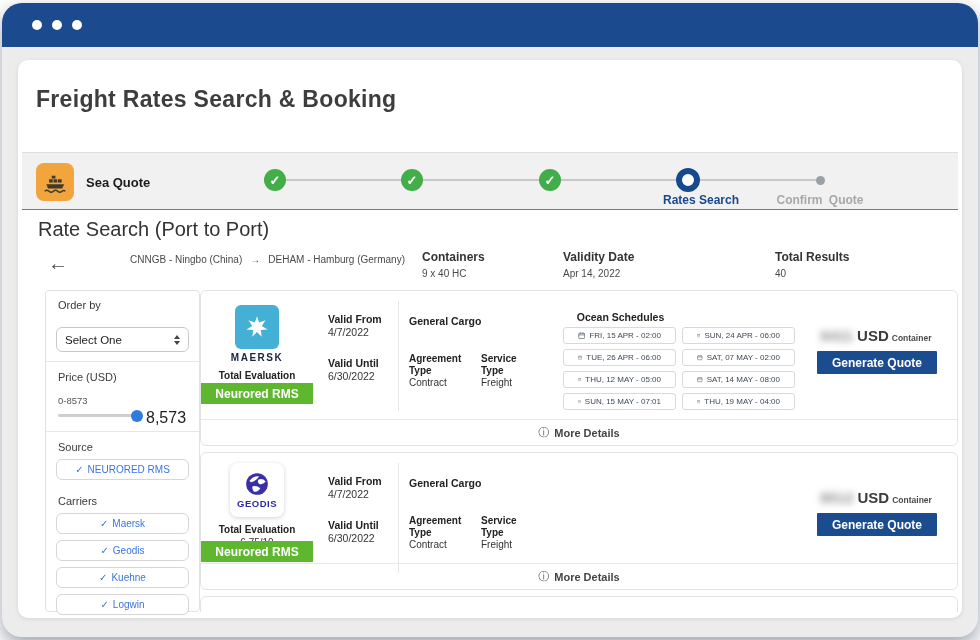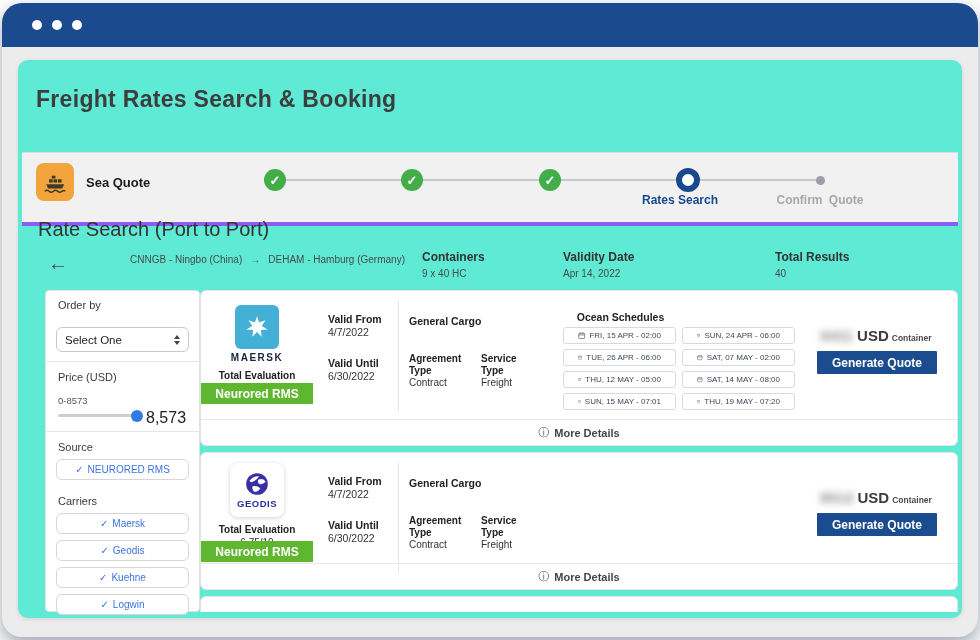--- a/index.html
+++ b/index.html
@@ -2,39 +2,39 @@
 <html><head>
 <meta charset="utf-8">
 <style>
   * { margin:0; padding:0; box-sizing:border-box; }
   html,body { width:980px; height:640px; background:#ffffff; font-family:"Liberation Sans", sans-serif; }
   .mockup { position:absolute; left:2px; top:3px; width:976px; height:634px; border-radius:20px;
             background:#ececec; overflow:hidden; box-shadow:0 8px 20px rgba(10,25,55,.40); }
   .titlebar { height:44px; background:#1b4a8f; display:flex; align-items:center; padding-left:30px; gap:10px; }
   .dot { width:10px; height:10px; border-radius:50%; background:#ffffff; }
 
-  .content-card { position:absolute; left:16px; top:57px; width:944px; height:558px; background:#5eead4;
+  .content-card { position:absolute; left:16px; top:57px; width:944px; height:558px; background:#ffffff;
                   border-radius:10px; box-shadow:0 1px 4px rgba(0,0,0,.10); overflow:hidden; }
 
   .page-title { position:absolute; left:18px; top:26px; font-size:23px; font-weight:bold; color:#3d3d3d; letter-spacing:.3px; }
 
   
-  .stepper-band { position:absolute; left:4px; right:4px; top:92px; height:74px; background:#f1f1f1;
-                  border-top:1px solid #dedede; border-bottom:4px solid #8b5cf6; }
+  .stepper-band { position:absolute; left:4px; right:4px; top:92px; height:58px; background:#f1f1f1;
+                  border-top:1px solid #dedede; border-bottom:1px solid #8b5cf6; }
   .ship-badge { position:absolute; left:14px; top:10px; width:38px; height:38px; border-radius:8px;
                 background:#f2a43d; display:flex; align-items:center; justify-content:center; }
   .product-label { position:absolute; left:64px; top:22px; font-size:13px; font-weight:bold; color:#1d1d1d; }
   .step-line { position:absolute; left:253px; top:26px; width:545px; height:2px; background:#c8c8c8; }
   .step-done { position:absolute; top:16px; width:22px; height:22px; border-radius:50%; background:#43ad49;
                color:#fff; font-size:13px; font-weight:bold; display:flex; align-items:center; justify-content:center; }
   .step-current { position:absolute; left:654px; top:15px; width:24px; height:24px; border-radius:50%;
                   background:#ffffff; border:6px solid #17498f; }
   .step-dot { position:absolute; left:794px; top:23px; width:9px; height:9px; border-radius:50%; background:#9aa0a6; }
   .step-label { position:absolute; top:40px; width:130px; text-align:center; font-size:12px; font-weight:bold; }
-  .step-label.current { left:593px; color:#17498f; }
+  .step-label.current { left:614px; color:#17498f; }
   .step-label.upcoming { left:733px; color:#a8a8a8; word-spacing:3px; }
 
   .section-heading { position:absolute; left:20px; top:158px; font-size:20px; color:#333333; }
 
   
   .back-arrow { position:absolute; left:30px; top:192px; font-size:20px; color:#4a4a4a; cursor:pointer; }
   .sum-block { position:absolute; top:190px; }
   .sum-label { font-size:12px; font-weight:bold; color:#333; }
   .sum-value { font-size:10px; color:#4a4a4a; margin-top:4px; }
   .route-block { left:112px; } .cont-block { left:404px; } .valid-block { left:545px; } .res-block { left:757px; }
@@ -301,21 +301,21 @@
                 </svg>
                 <span>SUN, 15 MAY - 07:01</span>
               </div>
             <div class="chip">
                 <svg width="9" height="9" viewBox="0 0 10 10">
                   <rect x="1" y="2" width="8" height="7" rx="1" fill="none" stroke="#5a6472"></rect>
                   <line x1="1" y1="4.2" x2="9" y2="4.2" stroke="#5a6472"></line>
                   <line x1="3.2" y1="0.8" x2="3.2" y2="2.6" stroke="#5a6472"></line>
                   <line x1="6.8" y1="0.8" x2="6.8" y2="2.6" stroke="#5a6472"></line>
                 </svg>
-                <span>THU, 19 MAY - 07:20</span>
+                <span>THU, 19 MAY - 04:00</span>
               </div>
           </div>
         </div>
         <div class="price-col">
           <div class="price-line">
             <span class="redacted">8411</span>
             <span class="cur">USD</span>
             <span class="per-unit">Container</span>
           </div>
           <button class="quote-btn">Generate Quote</button>

